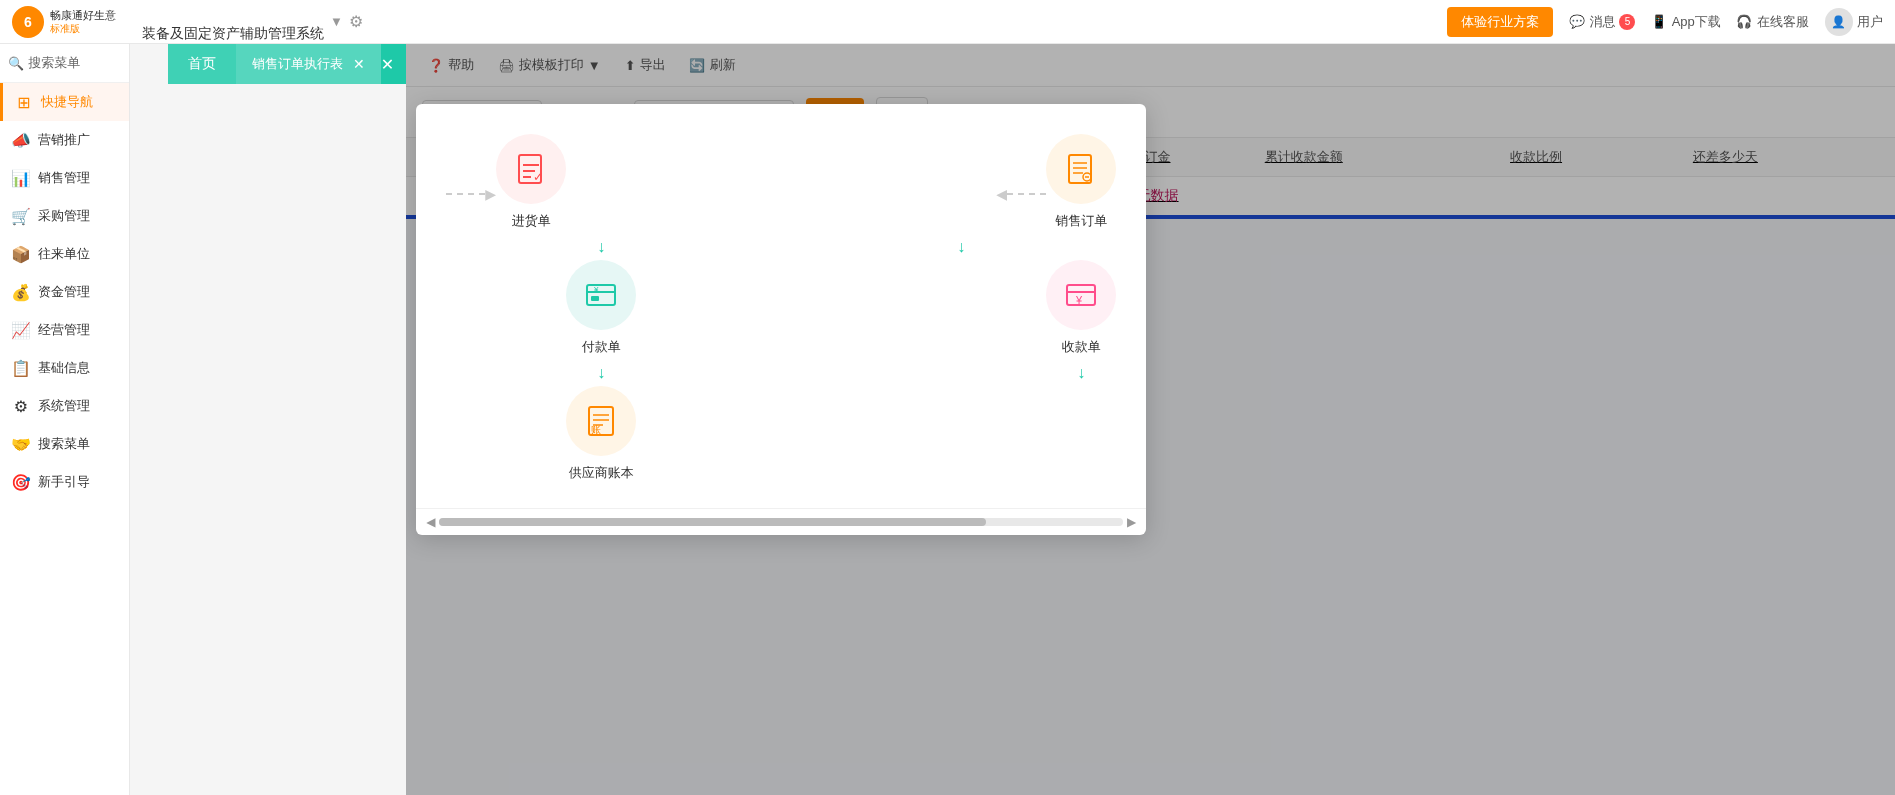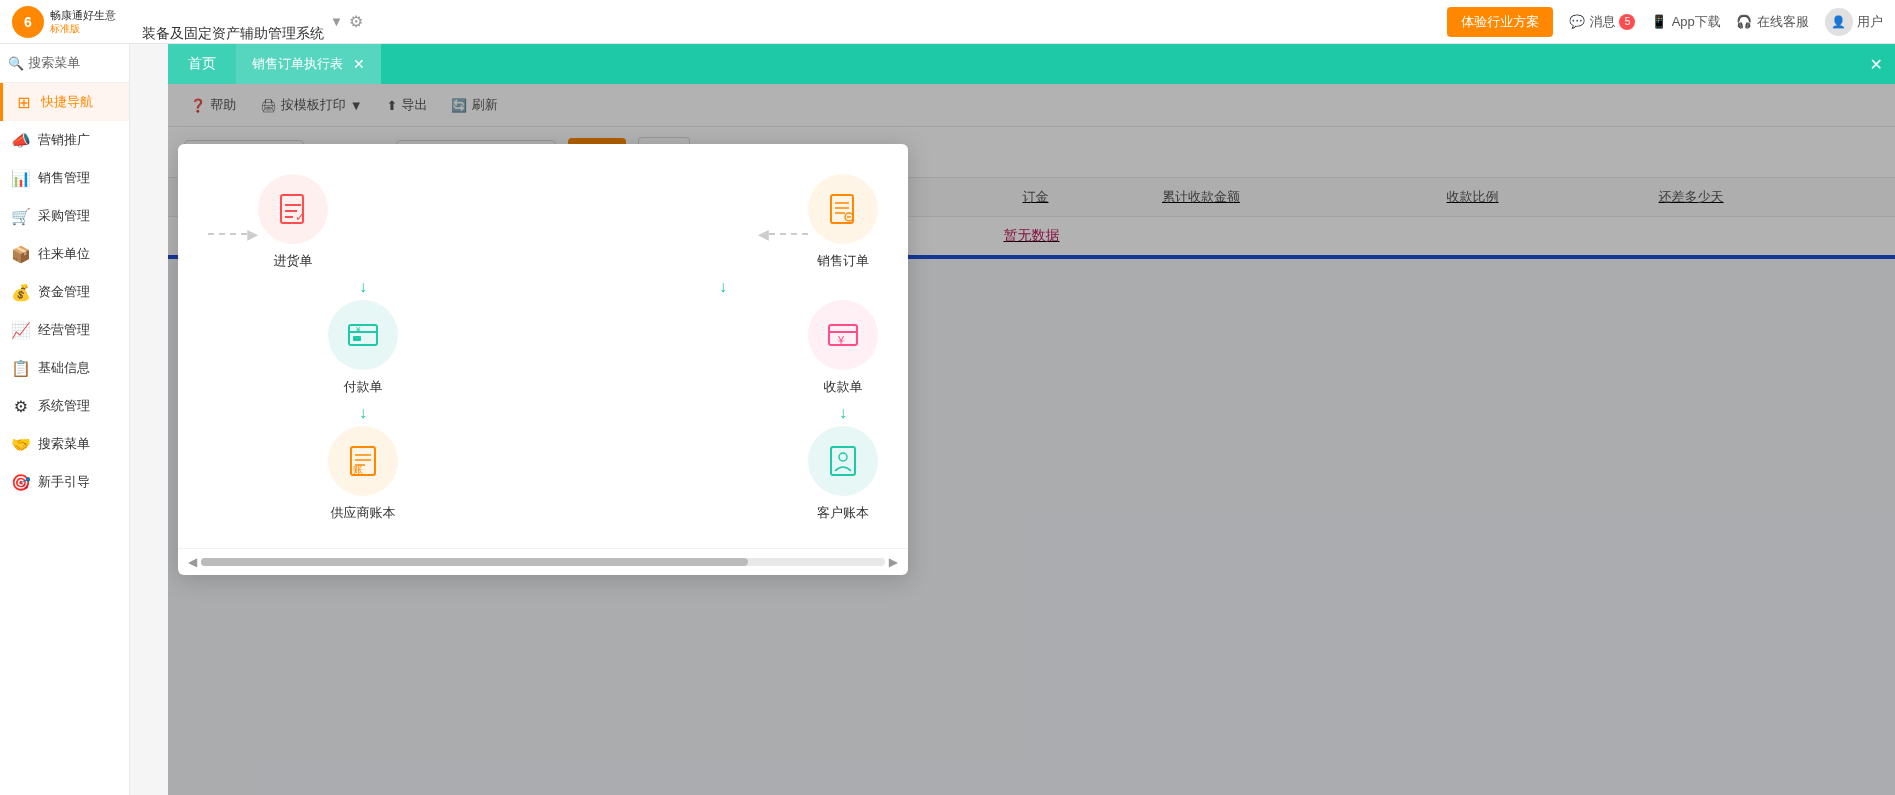--- a/index.html
+++ b/index.html
@@ -3,21 +3,21 @@
   <meta charset="utf-8">
   <style>
     * { box-sizing: border-box; margin: 0; padding: 0; }
     body { font-family: "Microsoft YaHei", "PingFang SC", sans-serif; font-size: 13px; background: #f5f5f5; overflow: hidden; }
 
     
     .app-container { display: flex; flex-direction: column; height: 795px; width: 1895px; }
     .top-bar { height: 44px; background: #fff; display: flex; align-items: center; padding: 0 12px; border-bottom: 1px solid #e8e8e8; flex-shrink: 0; }
     .main-area { display: flex; flex: 1; overflow: hidden; }
     .sidebar { width: 130px; background: #fff; border-right: 1px solid #e8e8e8; flex-shrink: 0; display: flex; flex-direction: column; }
-    .content-area { flex: 1; display: flex; flex-direction: column; overflow: hidden; padding-left: 38px; }
+    .content-area { flex: 1; display: flex; flex-direction: row; overflow: hidden; padding-left: 38px; }
     .tab-bar { height: 40px; background: #1ec9a8; display: flex; align-items: center; padding: 0; flex-shrink: 0; }
     .main-content { flex: 1; background: #f5f7fa; overflow: hidden; position: relative; }
 
     
     .logo-area { display: flex; align-items: center; gap: 6px; width: 130px; }
     .logo-icon { width: 32px; height: 32px; background: #ff8800; border-radius: 50%; display: flex; align-items: center; justify-content: center; color: white; font-size: 14px; font-weight: bold; }
     .logo-text { font-size: 11px; color: #333; line-height: 1.3; }
     .system-title { display: flex; align-items: center; gap: 6px; flex: 1; }
     .trial-btn { background: #ff8800; color: white; border: none; border-radius: 4px; padding: 6px 14px; font-size: 13px; cursor: pointer; margin-right: 16px; }
     .top-right { display: flex; align-items: center; gap: 16px; margin-left: auto; }
@@ -356,30 +356,20 @@
                       <line x1="10" y1="17" x2="26" y2="17" stroke="#ff8800" stroke-width="1.5"></line>
                       <line x1="10" y1="22" x2="20" y2="22" stroke="#ff8800" stroke-width="1.5"></line>
                       <text x="8" y="30" font-size="10" fill="#ff8800">账</text>
                     </svg>
                   </div>
                   <span class="flow-label">供应商账本</span>
                 </div>
 
                 <div style="flex:1; min-width:80px;"></div>
 
-                <div class="flow-node">
-                  <div class="flow-circle teal-circle">
-                    <svg width="36" height="36" viewBox="0 0 36 36" fill="none">
-                      <rect x="6" y="4" width="24" height="28" rx="2" stroke="#1ec9a8" stroke-width="2" fill="none"></rect>
-                      <circle cx="18" cy="14" r="4" stroke="#1ec9a8" stroke-width="1.5" fill="none"></circle>
-                      <path d="M10 28 Q18 20 26 28" stroke="#1ec9a8" stroke-width="1.5" fill="none"></path>
-                    </svg>
-                  </div>
-                  <span class="flow-label">客户账本</span>
-                </div>
               </div>
 
 
             </div>
 
             <div class="modal-scrollbar">
               <span class="scroll-arrow">◀</span>
               <div class="scroll-track">
                 <div class="scroll-thumb"></div>
               </div>

